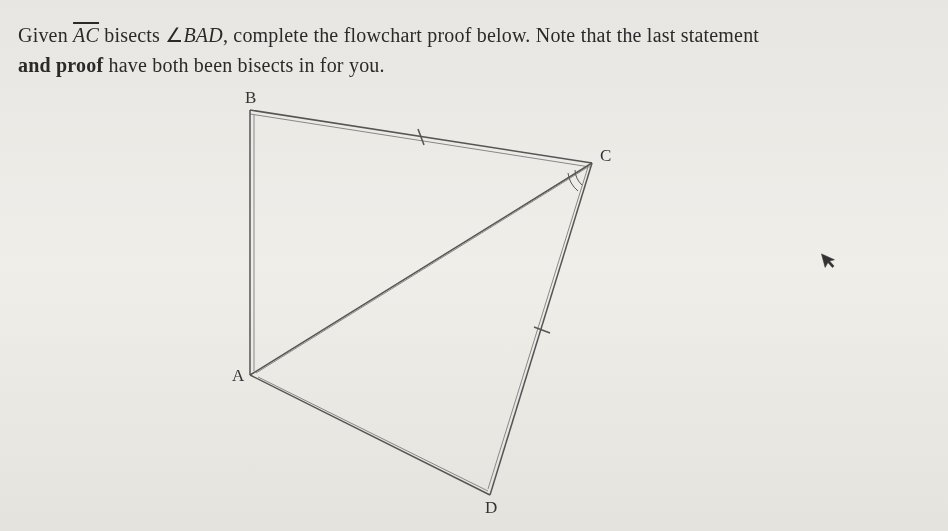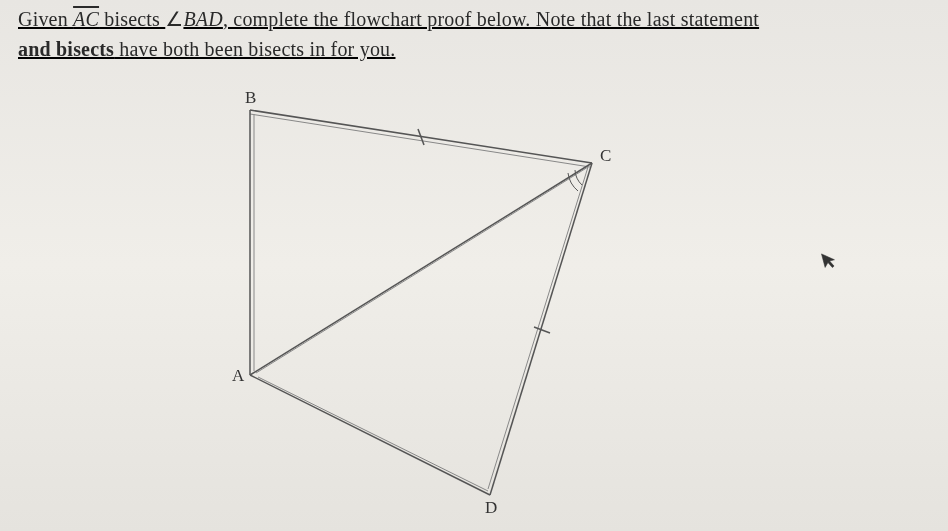--- a/index.html
+++ b/index.html
@@ -5,22 +5,21 @@
     * { margin: 0; padding: 0; box-sizing: border-box; }
     body {
       width: 948px;
       height: 531px;
       background: linear-gradient(to bottom, #e8e6e2 0%, #f0eee9 50%, #e5e3de 100%);
       font-family: 'Times New Roman', Georgia, serif;
       position: relative;
       overflow: hidden;
     }
     .content {
-      padding: 4px 18px;
-      text-decoration: underline;
+      padding: 20px 18px;
     }
     .problem-text {
       font-size: 20px;
       color: #2a2a2a;
       line-height: 1.5;
       letter-spacing: 0.2px;
     }
     .overline {
       text-decoration: overline;
       font-style: italic;
@@ -50,21 +49,21 @@
       color: #333;
       transform: rotate(-15deg);
     }
   </style>
 </head>
 <body>
 
 <div class="content">
   <p class="problem-text">
     <span>Given </span><span class="overline italic">AC</span><span> bisects </span><span class="angle-symbol">∠</span><span class="italic">BAD</span><span>, complete the flowchart proof below. Note that the last statement</span><br>
-    <span class="bold">and bisects</span><span> have both been bisects in for you.</span>
+    <span class="bold">and proof</span><span> have both been bisects in for you.</span>
   </p>
 </div>
 
 <div class="figure-container">
   <svg class="figure-svg" viewBox="0 0 560 430">
 
     <line x1="60" y1="25" x2="402" y2="78" stroke="#555" stroke-width="1.5"></line>
     <line x1="60" y1="29" x2="400" y2="82" stroke="#888" stroke-width="1"></line>
 
     <line x1="60" y1="25" x2="60" y2="290" stroke="#555" stroke-width="1.5"></line>

